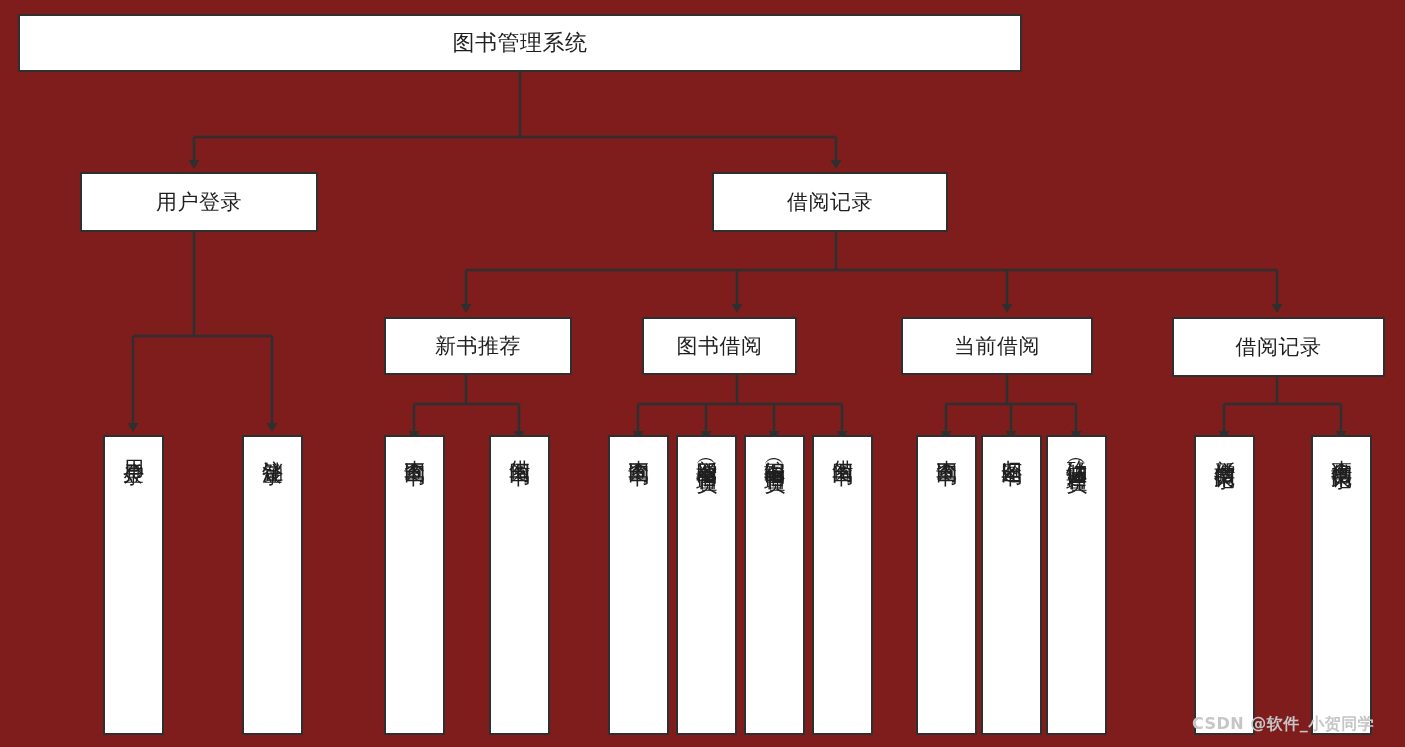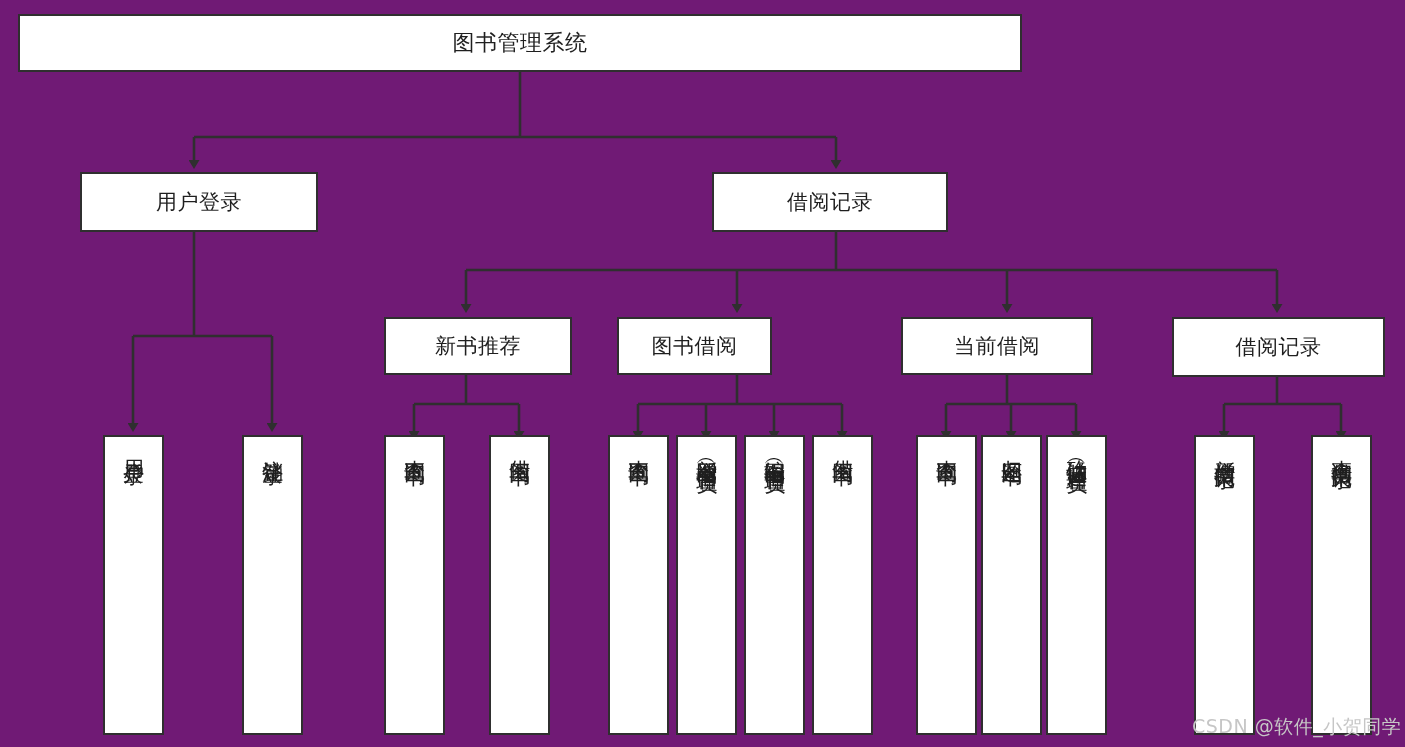--- a/index.html
+++ b/index.html
@@ -7,21 +7,21 @@
     padding: 0;
     background: #ffffff;
   }
   body {
     font-family: "DejaVu Sans", "Liberation Sans", sans-serif;
   }
   #stage {
     position: relative;
     width: 1405px;
     height: 747px;
-    background: #701a75;
+    background: #7f1d1d;
     overflow: hidden;
   }
   svg.edges {
     position: absolute;
     left: 0;
     top: 0;
     width: 1405px;
     height: 747px;
     pointer-events: none;
   }
@@ -56,24 +56,25 @@
   .v-node .node-label {
     writing-mode: vertical-rl;
     text-orientation: upright;
     font-size: 21px;
     line-height: 1.25;
     letter-spacing: 2px;
   }
   .watermark {
     position: absolute;
     color: #c6c6c6;
-    font-size: 19px;
+    font-size: 16px;
     letter-spacing: 0.5px;
     white-space: nowrap;
     user-select: none;
+    font-weight: bold;
   }
 </style>
 </head>
 <body>
 
 <div id="stage">
 
   <svg class="edges" viewBox="0 0 1405 747" xmlns="http://www.w3.org/2000/svg">
     <defs>
       <marker id="arrow" markerWidth="9" markerHeight="11" refX="1" refY="5.5" orient="auto" markerUnits="userSpaceOnUse">
@@ -131,21 +132,21 @@
   <div class="node h-node" style="left:80px; top:172px; width:238px; height:60px;">
     <span class="node-label">用户登录</span>
   </div>
   <div class="node h-node" style="left:712px; top:172px; width:236px; height:60px;">
     <span class="node-label">借阅记录</span>
   </div>
 
   <div class="node h-node" style="left:361px; top:317px; width:188px; height:58px;margin-left:23px;">
     <span class="node-label">新书推荐</span>
   </div>
-  <div class="node h-node" style="left:617px; top:317px; width:155px; height:58px;">
+  <div class="node h-node" style="left:642px; top:317px; width:155px; height:58px;">
     <span class="node-label">图书借阅</span>
   </div>
   <div class="node h-node" style="left:901px; top:317px; width:192px; height:58px;">
     <span class="node-label">当前借阅</span>
   </div>
   <div class="node h-node" style="left:1172px; top:317px; width:213px; height:60px;">
     <span class="node-label">借阅记录</span>
   </div>
 
   <div class="node v-node" style="left:103px; top:435px; width:61px; height:300px;">

